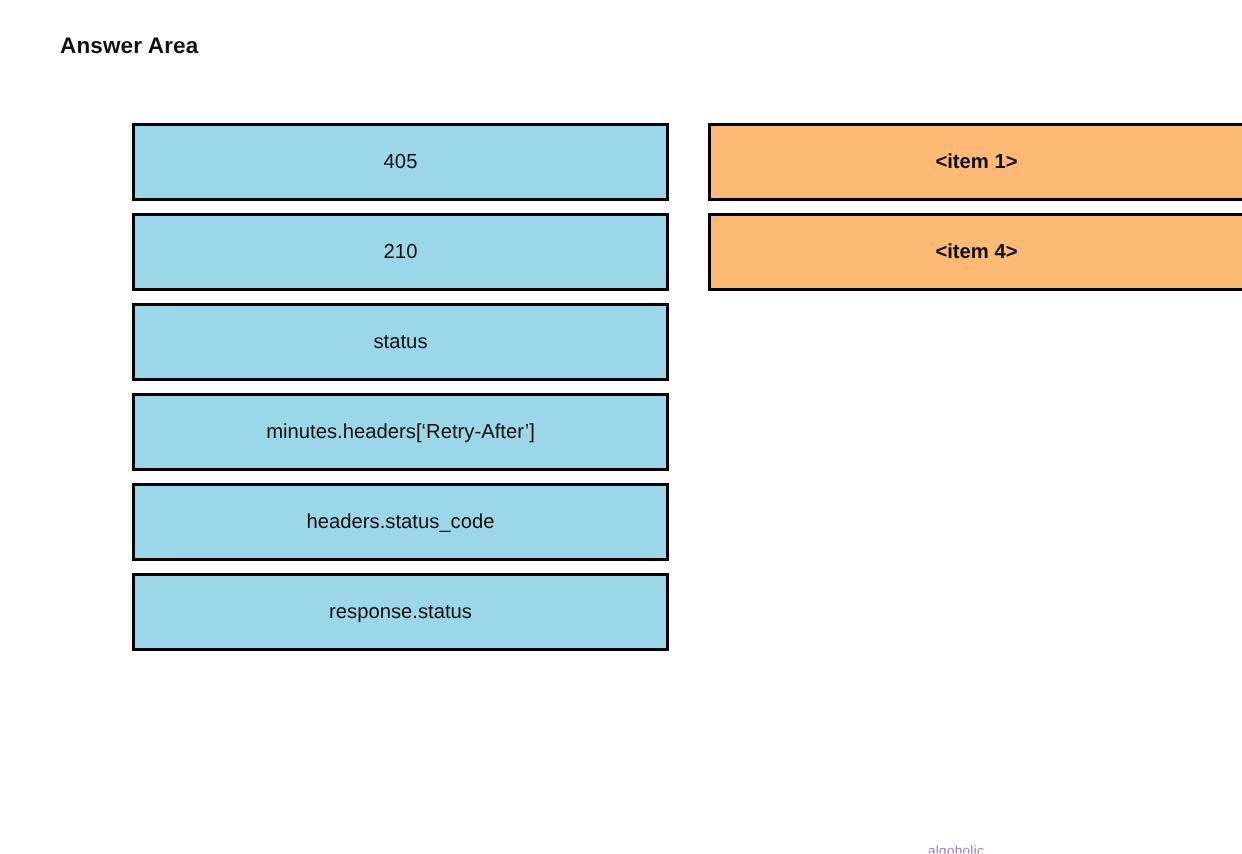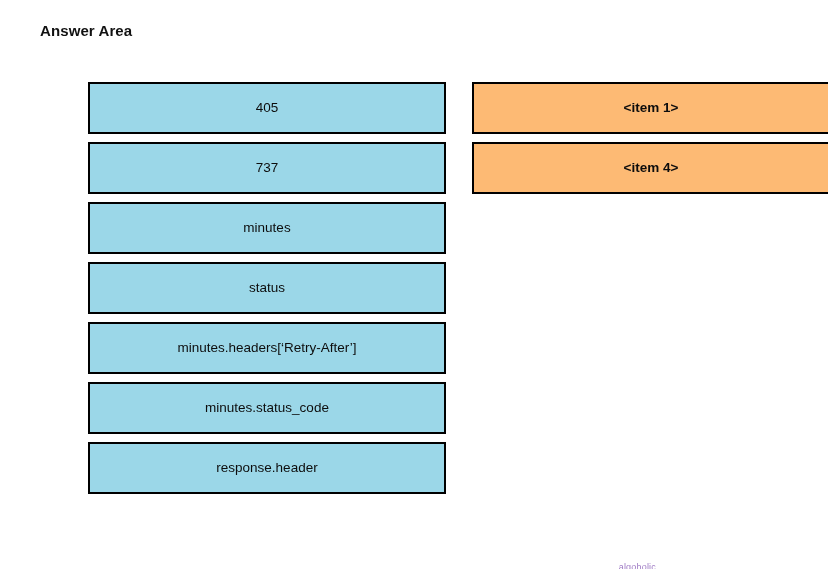--- a/index.html
+++ b/index.html
@@ -84,26 +84,25 @@
 </head>
 <body>
 
 <div id="canvas">
 
   <div id="page-title">Answer Area</div>
 
   <div class="column" id="source-column">
 
     <div class="opt-box source">405</div>
-    <div class="opt-box source">737</div>
-    <div class="opt-box source">minutes</div>
+    <div class="opt-box source">210</div>
     <div class="opt-box source">status</div>
     <div class="opt-box source">minutes.headers[‘Retry-After’]</div>
-    <div class="opt-box source">minutes.status_code</div>
-    <div class="opt-box source">response.header</div>
+    <div class="opt-box source">headers.status_code</div>
+    <div class="opt-box source">response.status</div>
   </div>
 
   <div class="column" id="target-column">
 
     <div class="opt-box target">&lt;item 1&gt;</div>
     <div class="opt-box target">&lt;item 4&gt;</div>
   </div>
 
   <div id="watermark">algoholic</div>
 

